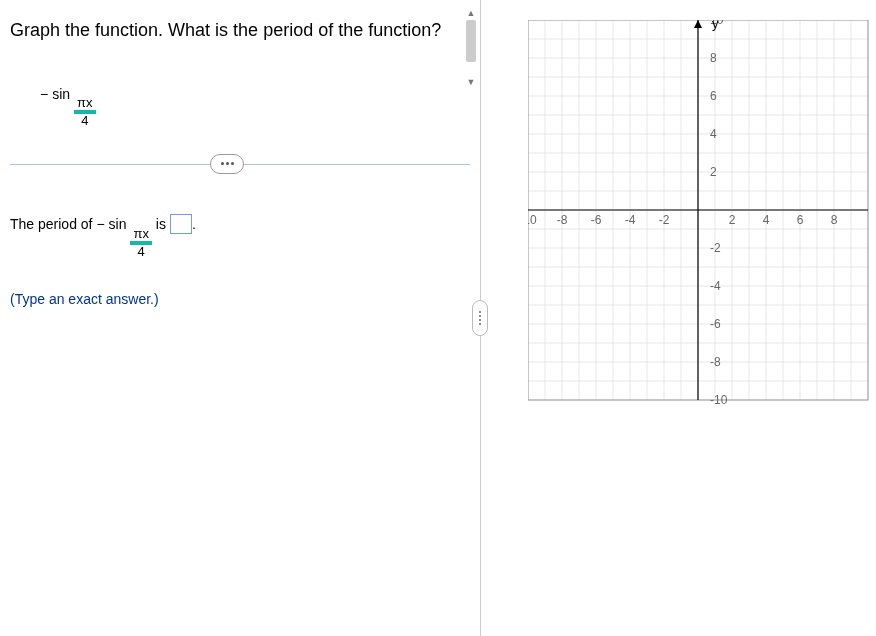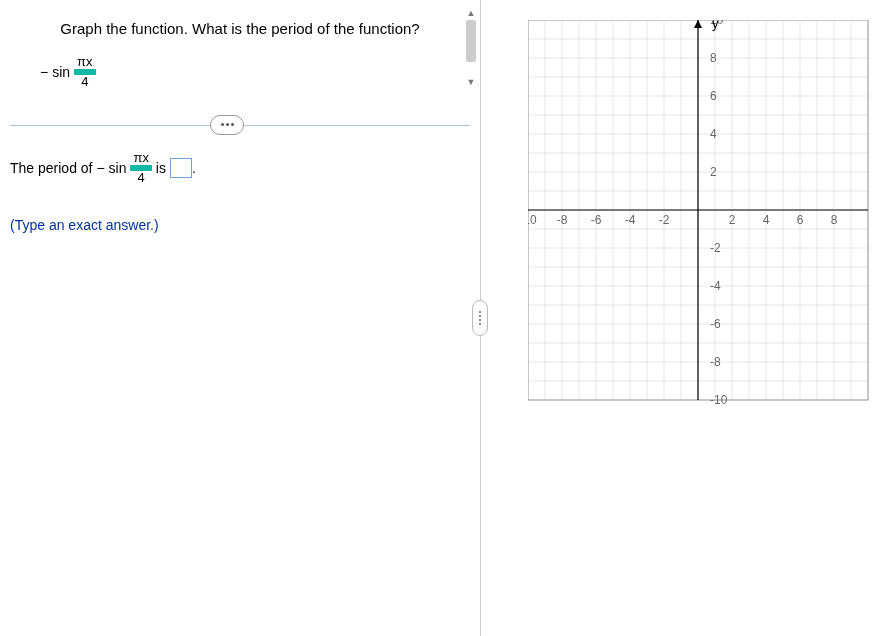--- a/index.html
+++ b/index.html
@@ -16,22 +16,21 @@
       display: flex;
       height: 100%;
     }
     .left-panel {
       width: 480px;
       position: relative;
       padding: 20px 10px 10px 10px;
     }
     .question-text {
       margin-bottom: 18px;
-      font-size: 15px;
-      text-align: center;
+      font-size: 18px;
     }
     .formula {
       display: inline-flex;
       align-items: center;
       vertical-align: middle;
     }
     .formula-indent {
       margin-left: 30px;
       margin-bottom: 25px;
     }
@@ -43,22 +42,23 @@
       margin-right: 4px;
     }
     .fraction {
       display: inline-flex;
       flex-direction: column;
       align-items: center;
       font-size: 13px;
       line-height: 1.1;
     }
     .fraction .num {
-      border-bottom: 6px solid #14b8a6;
+      border-bottom: 4px solid #14b8a6;
       padding: 0 3px;
+      margin-top: 37px;
     }
     .fraction .den {
       padding: 0 3px;
     }
     .divider {
       border: none;
       border-top: 1px solid #b0c4de;
       margin: 10px 0 25px 0;
       width: 100%;
       position: relative;

